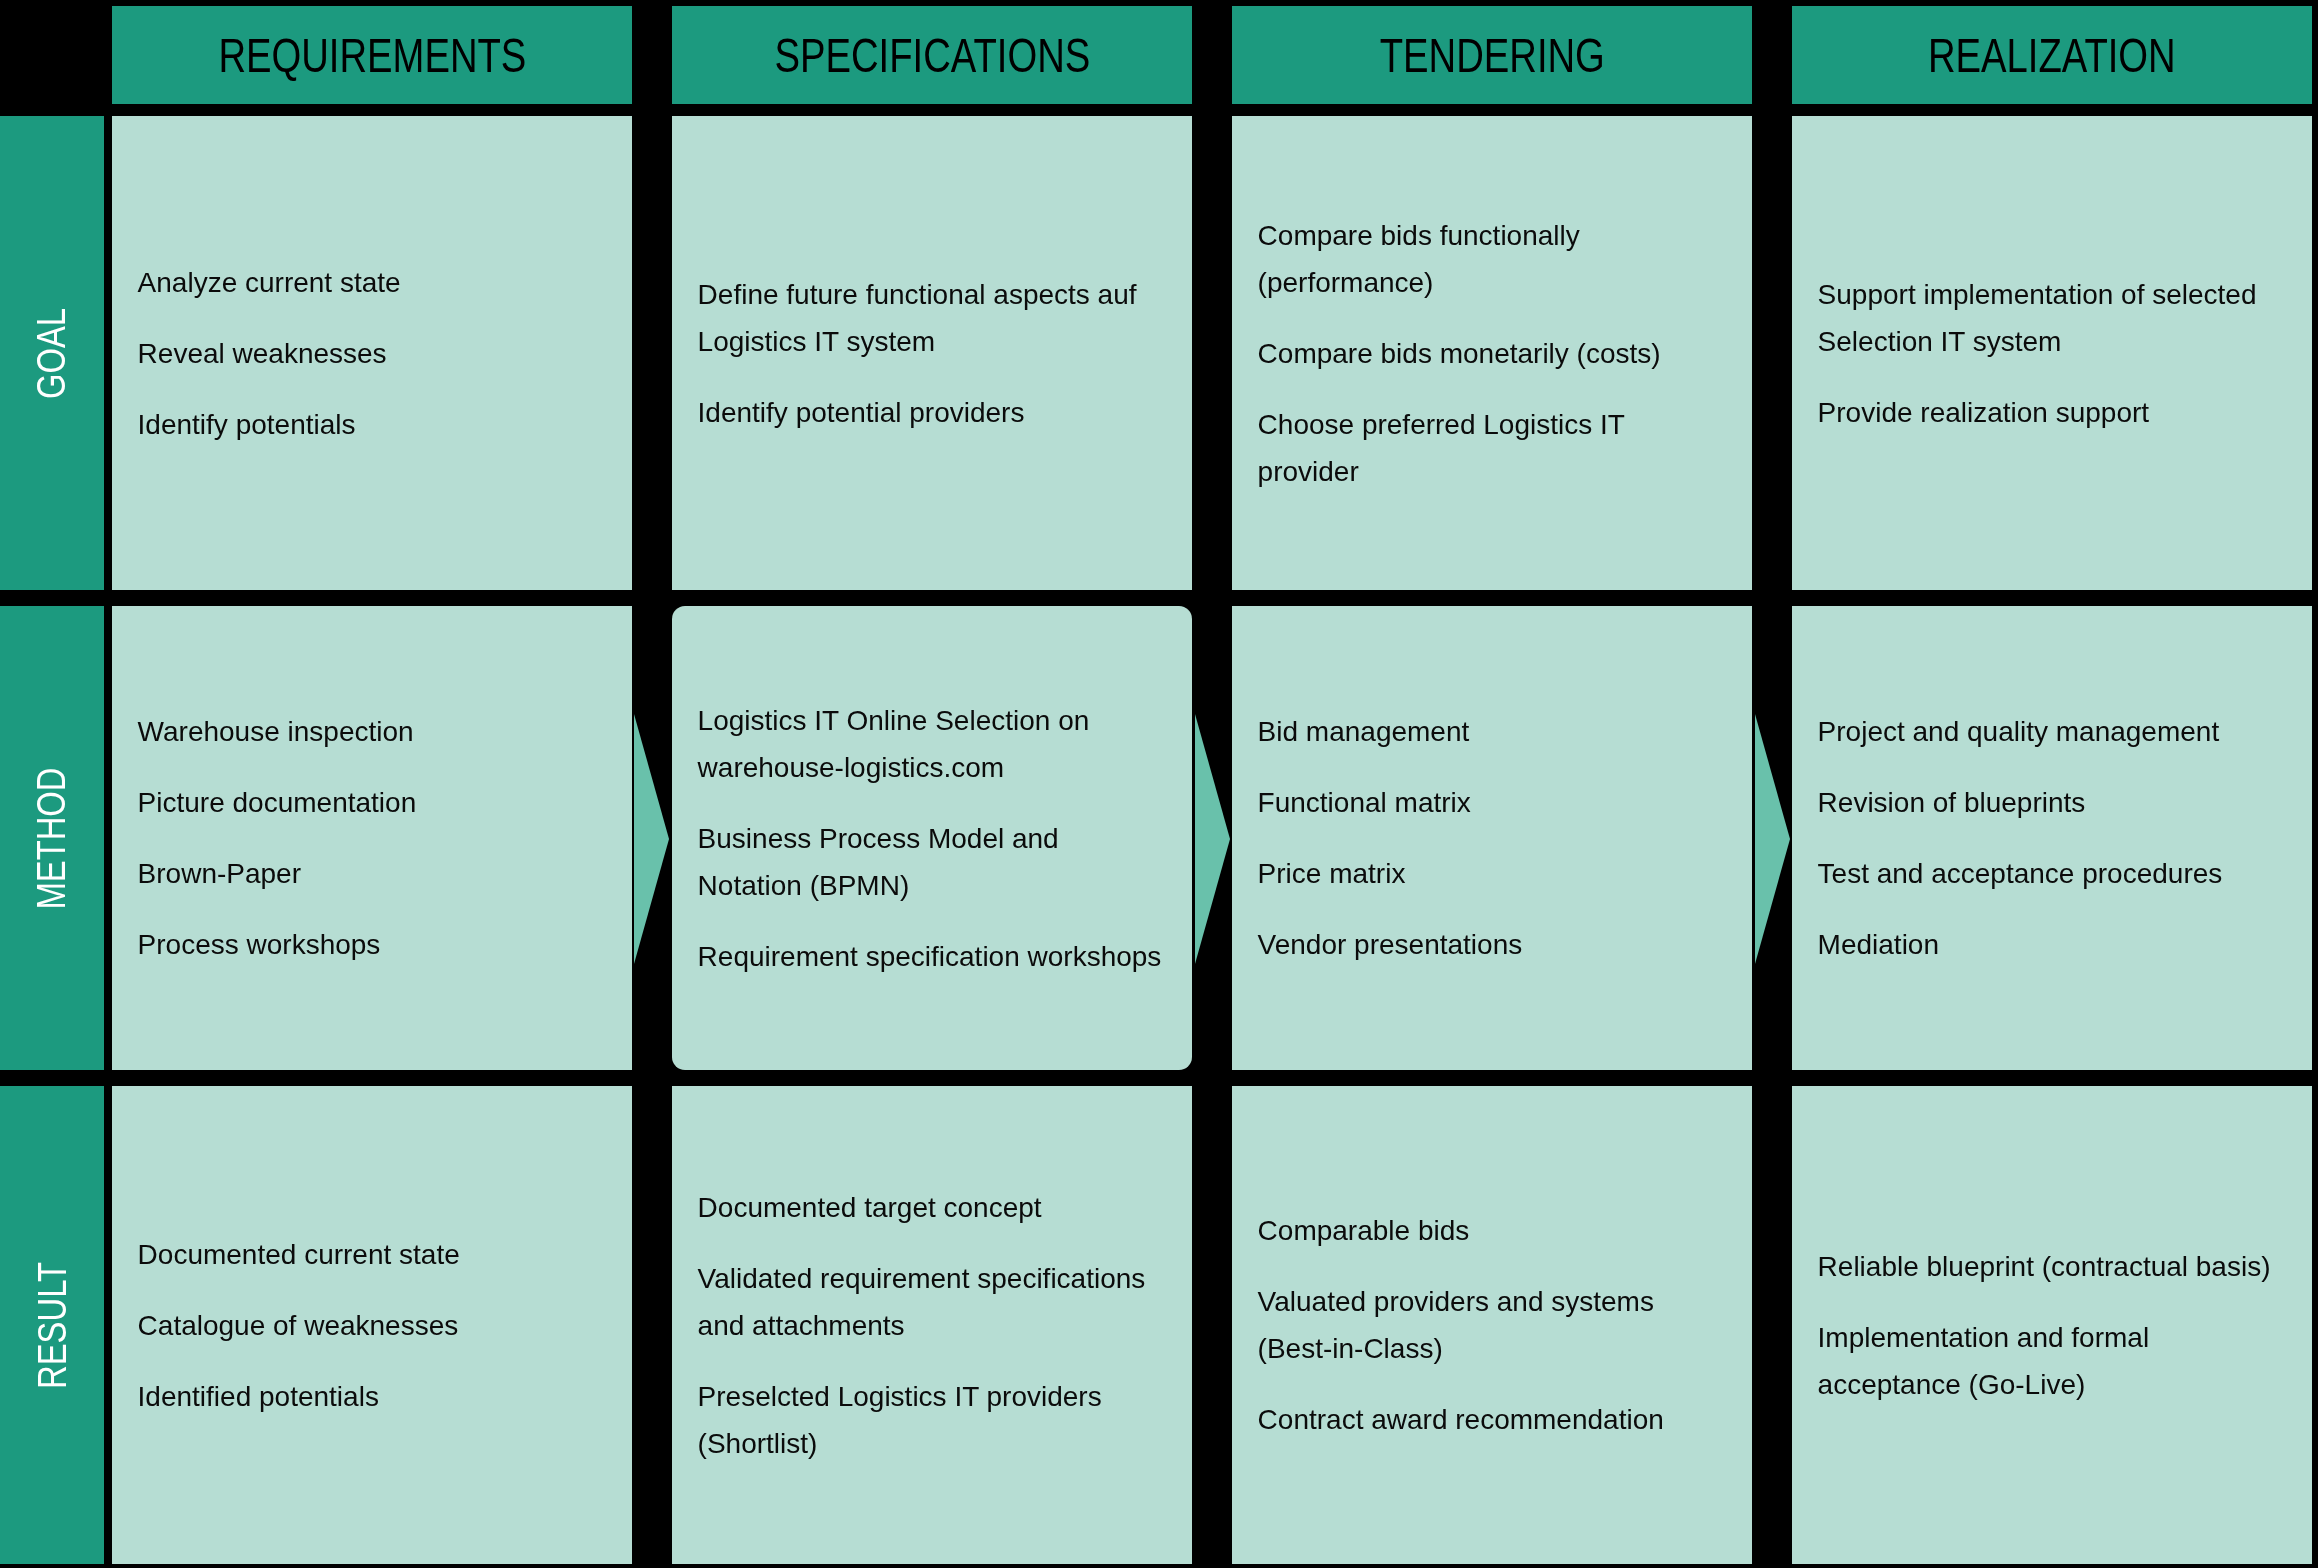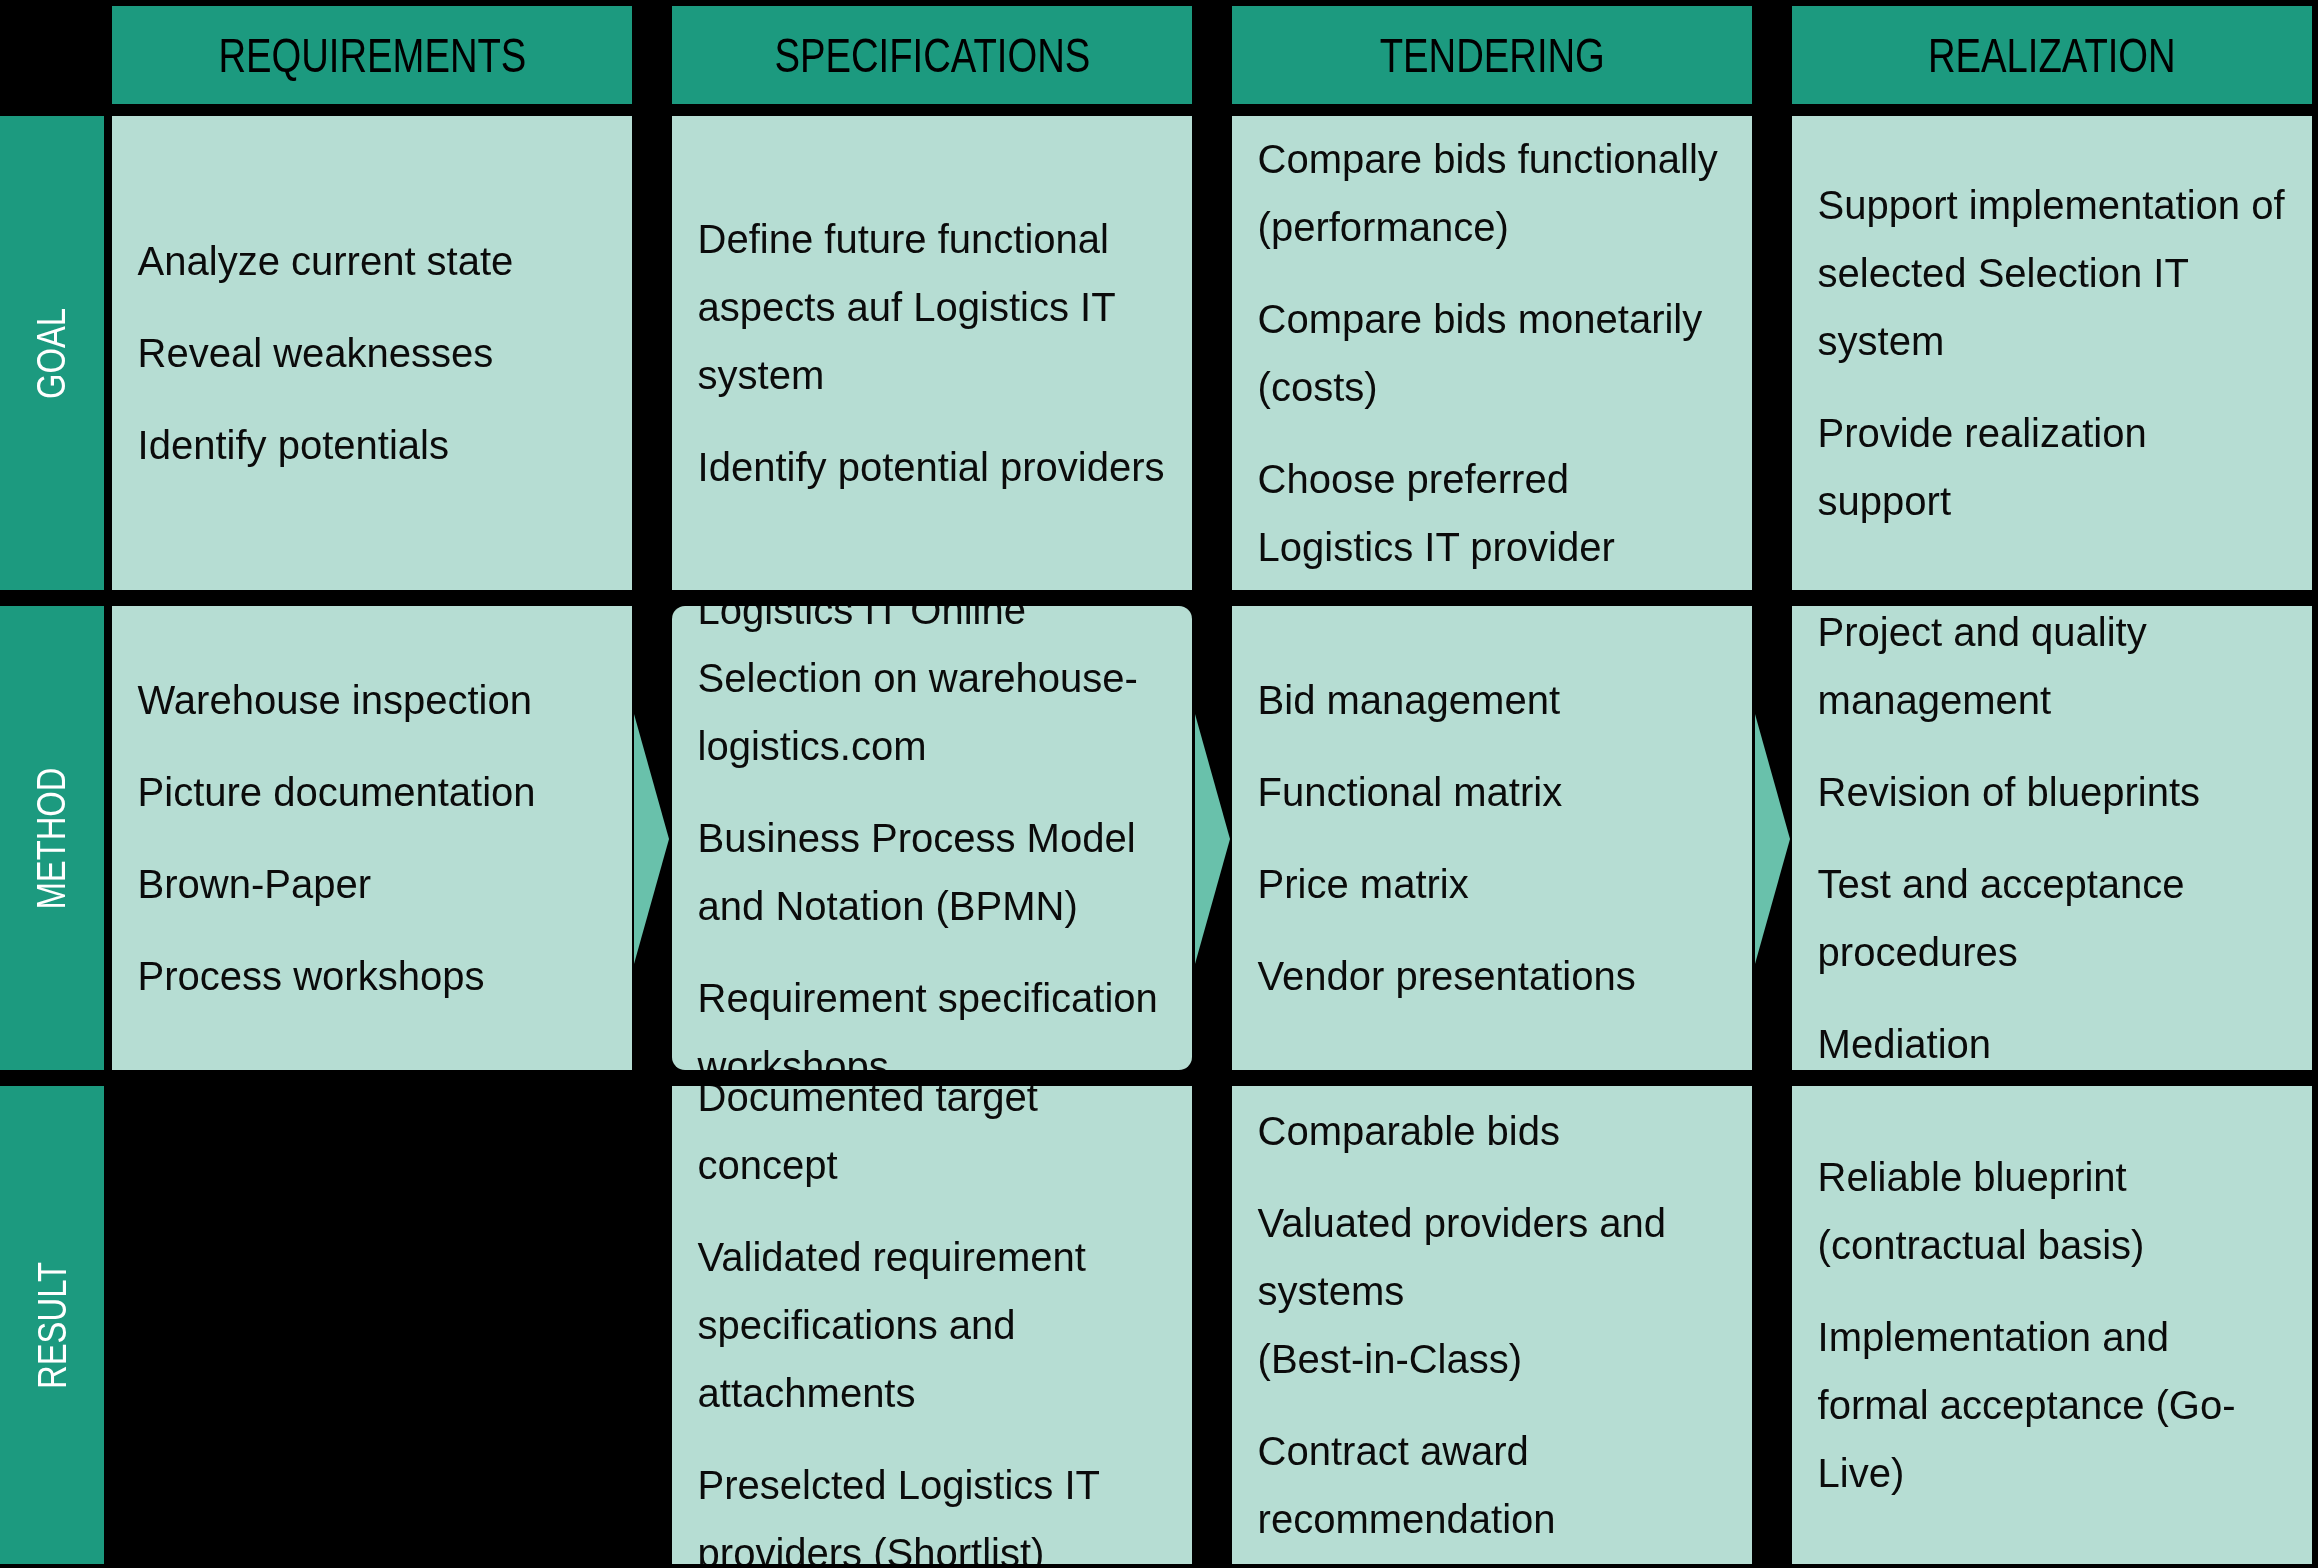--- a/index.html
+++ b/index.html
@@ -31,21 +31,21 @@
     white-space:nowrap;font-size:40px;
     transform:rotate(-90deg) scaleX(0.82);transform-origin:center;
   }
   .cell{
     background:#b6ddd3;color:#0b0b0b;
     display:flex;flex-direction:column;justify-content:center;align-items:flex-start;
     padding:11.2px 24px 11.2px 25.6px;box-sizing:border-box;
     overflow:hidden;
   }
   .cell p{
-    margin:12px 0;font-size:40px;line-height:68px;
+    margin:12px 0;font-size:28px;line-height:47px;
     white-space:pre-wrap;
   }
   
   .h1{grid-row:2;grid-column:3;} .h2{grid-row:2;grid-column:5;}
   .h3{grid-row:2;grid-column:7;} .h4{grid-row:2;grid-column:9;}
   .r1{grid-row:4;grid-column:1;} .r2{grid-row:6;grid-column:1;} .r3{grid-row:8;grid-column:1;}
   .c11{grid-row:4;grid-column:3;} .c12{grid-row:4;grid-column:5;} .c13{grid-row:4;grid-column:7;} .c14{grid-row:4;grid-column:9;}
   .c21{grid-row:6;grid-column:3;} .c22{grid-row:6;grid-column:5;border-radius:13px;} .c23{grid-row:6;grid-column:7;} .c24{grid-row:6;grid-column:9;}
   .c31{grid-row:8;grid-column:3;} .c32{grid-row:8;grid-column:5;} .c33{grid-row:8;grid-column:7;} .c34{grid-row:8;grid-column:9;}
   .arrow{
@@ -119,20 +119,25 @@
     <p>Price matrix</p>
     <p>Vendor presentations</p>
   </div>
   <div class="cell c24">
     <p>Project and quality management</p>
     <p>Revision of blueprints</p>
     <p>Test and acceptance procedures</p>
     <p>Mediation</p>
   </div>
 
+  <div class="cell c31">
+    <p>Documented current state</p>
+    <p>Catalogue of weaknesses</p>
+    <p>Identified potentials</p>
+  </div>
   <div class="cell c32">
     <p>Documented target concept</p>
     <p>Validated requirement specifications and attachments</p>
     <p>Preselcted Logistics IT providers (Shortlist)</p>
   </div>
   <div class="cell c33">
     <p>Comparable bids</p>
     <p>Valuated providers and systems
 (Best-in-Class)</p>
     <p>Contract award recommendation</p>

